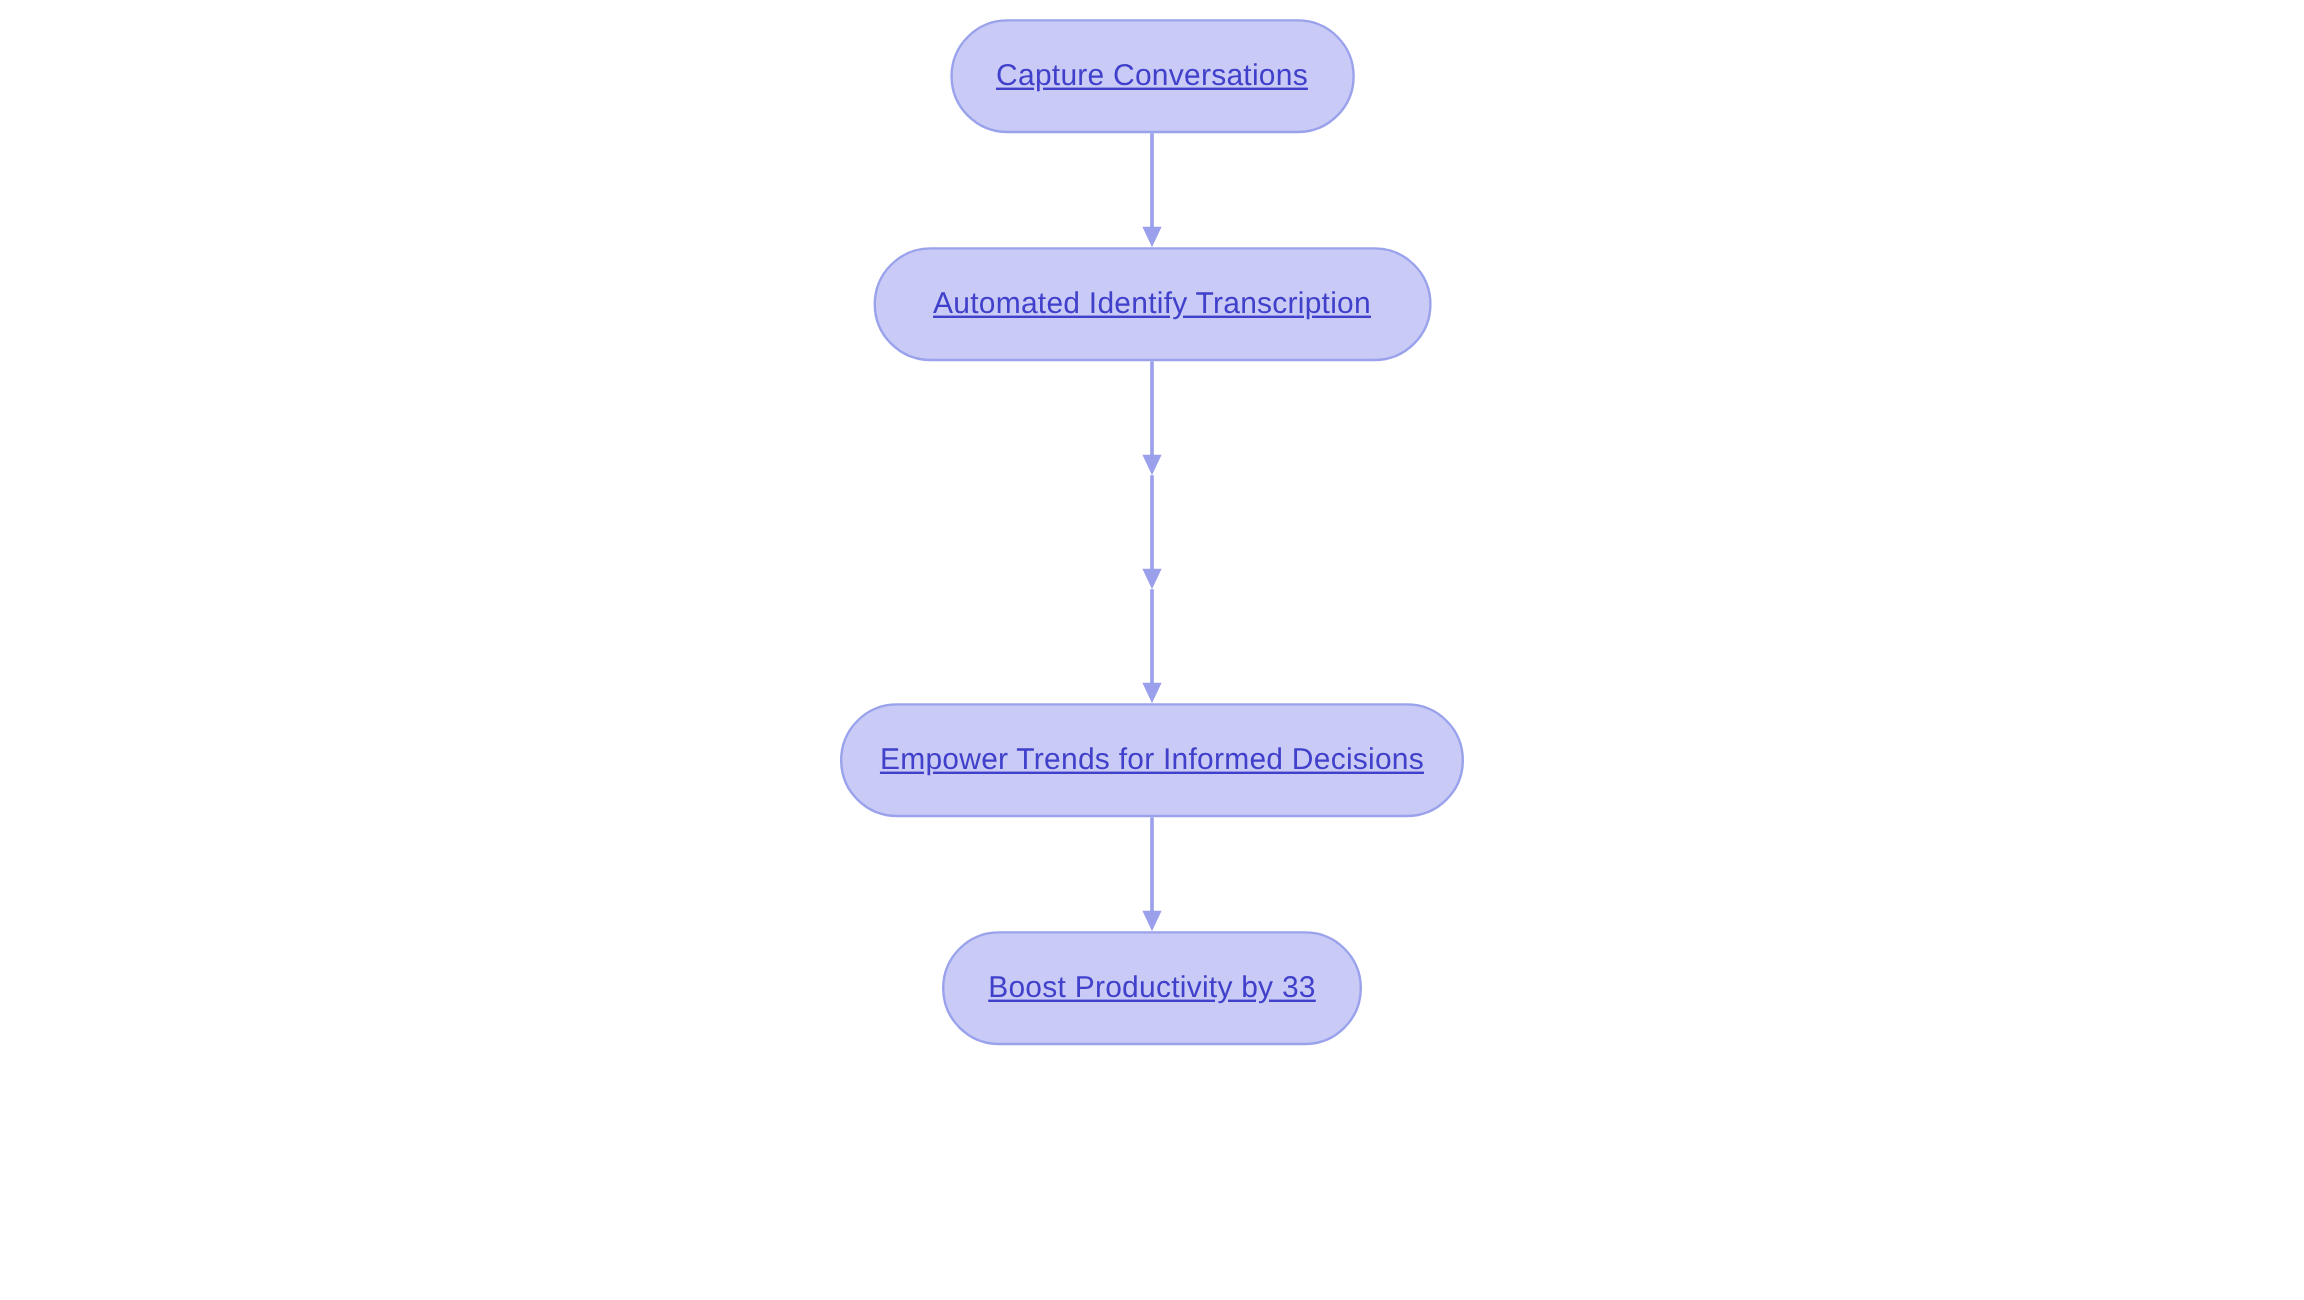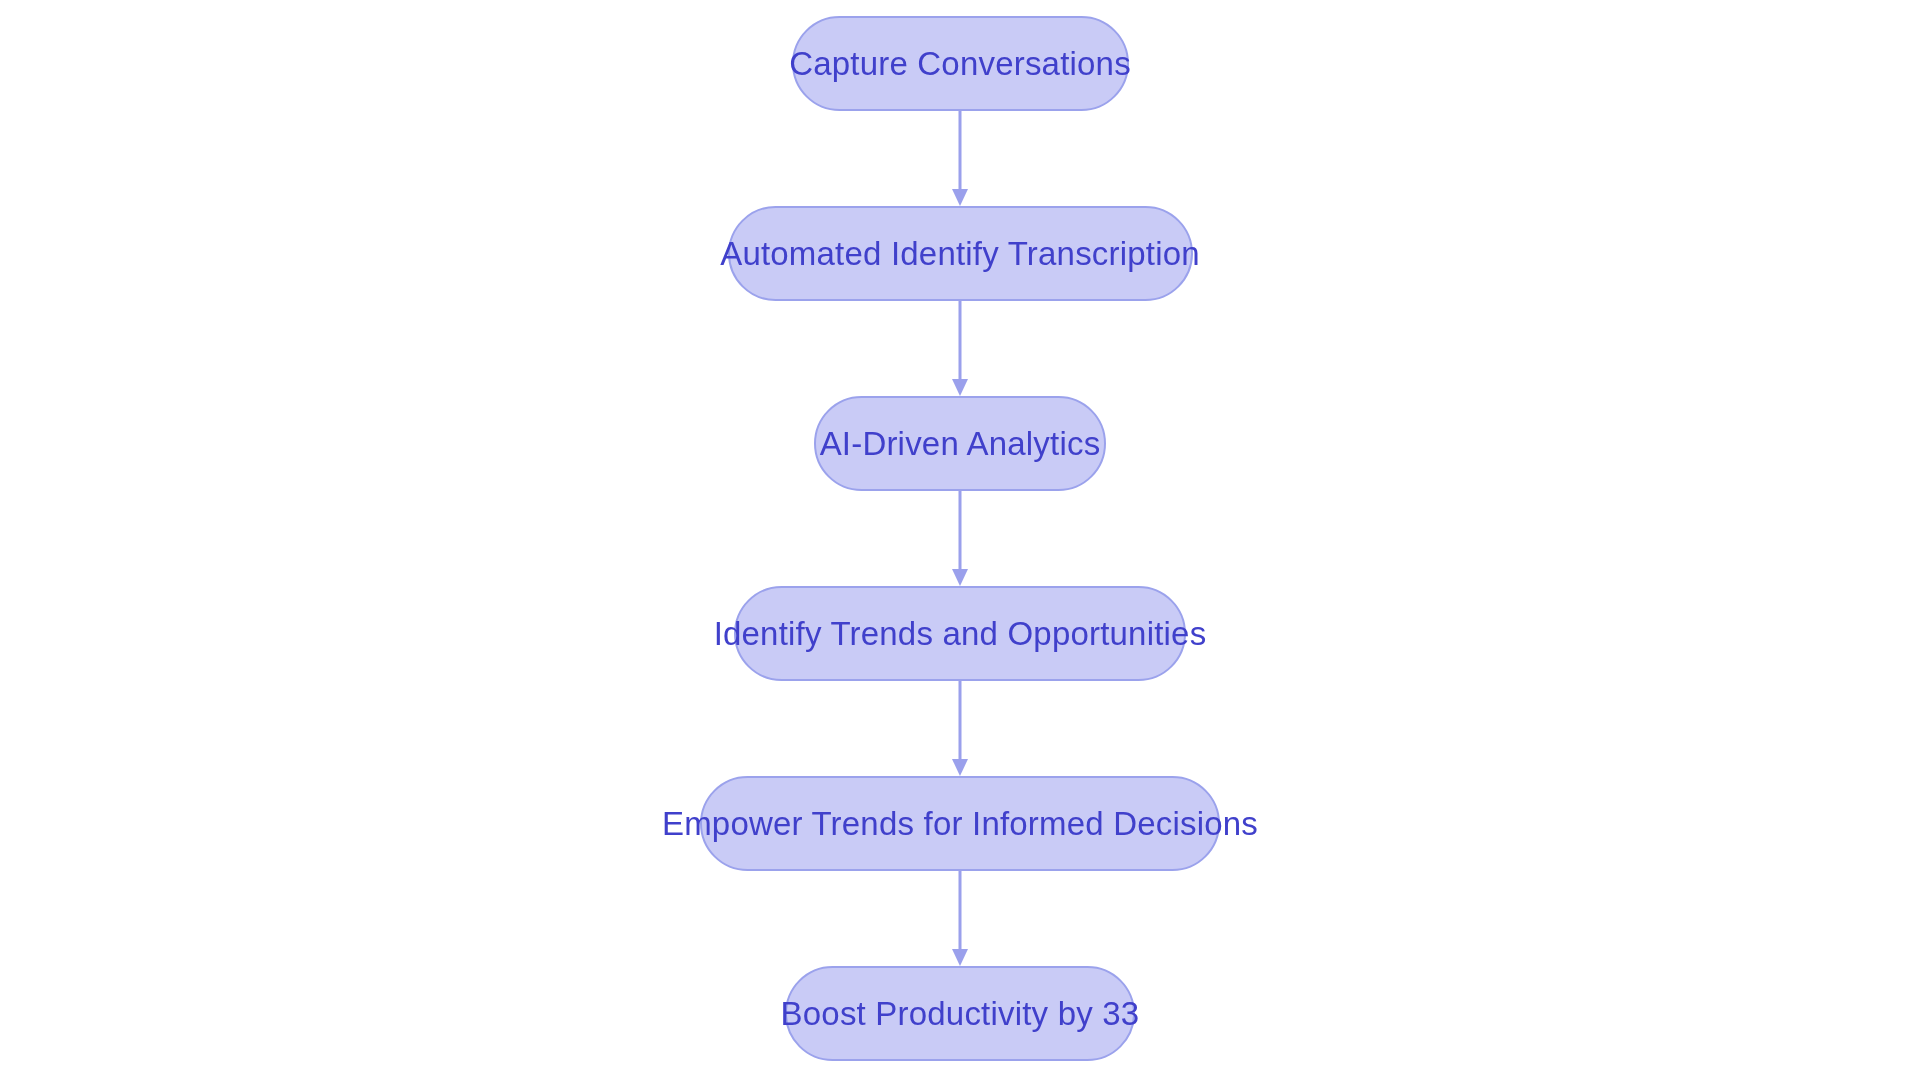--- a/index.html
+++ b/index.html
@@ -21,22 +21,23 @@
   .flow{
     position:absolute;left:50%;top:16px;transform:translateX(-50%);
     display:flex;flex-direction:column;align-items:center;
   }
   .node{
     height:95px;border-radius:48px;
     background:var(--node-fill);
     border:2px solid var(--node-border);
     display:flex;align-items:center;justify-content:center;
     color:var(--node-text);
-    font-size:33px;line-height:1;white-space:nowrap;
+    font-size:25px;line-height:1;white-space:nowrap;
     letter-spacing:0.2px;
+    text-decoration:underline;
   }
   .n0{width:337px;}
   .n1{width:465px;}
   .n2{width:292px;}
   .n3{width:452px;}
   .n4{width:520px;}
   .n5{width:350px;}
   .arrow{
     position:relative;width:24px;height:95px;flex:0 0 auto;
   }
@@ -63,29 +64,23 @@
     </div>
 
     <div class="arrow"></div>
 
     <div class="node n1">
       <span>Automated Identify Transcription</span>
     </div>
 
     <div class="arrow"></div>
 
-    <div class="node n2">
-      <span>AI-Driven Analytics</span>
-    </div>
 
     <div class="arrow"></div>
 
-    <div class="node n3">
-      <span>Identify Trends and Opportunities</span>
-    </div>
 
     <div class="arrow"></div>
 
     <div class="node n4">
       <span>Empower Trends for Informed Decisions</span>
     </div>
 
     <div class="arrow"></div>
 
     <div class="node n5">

